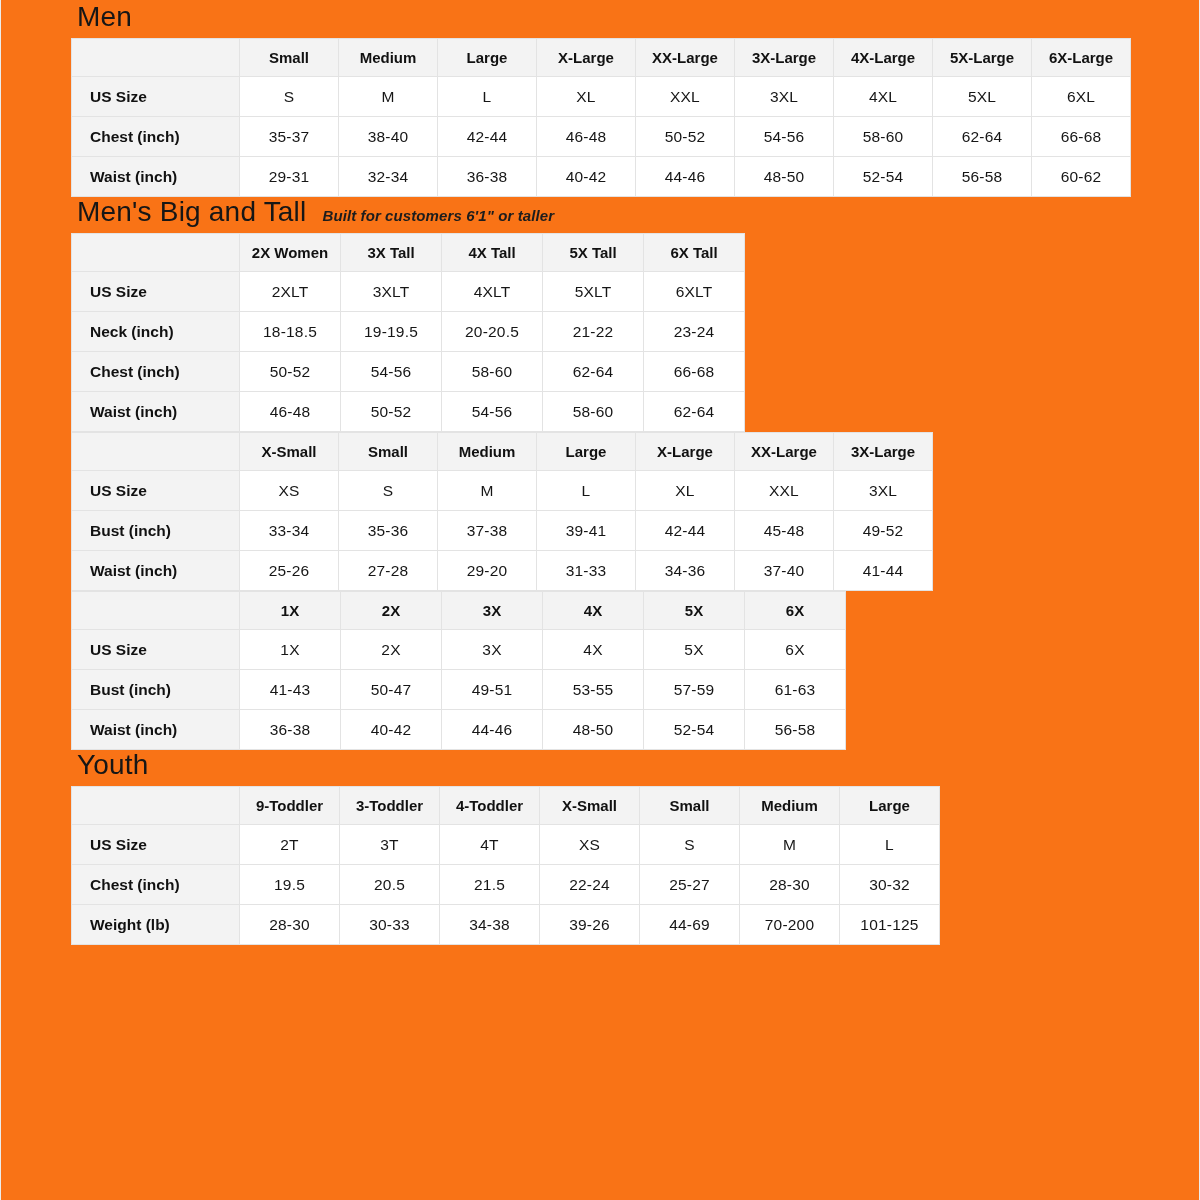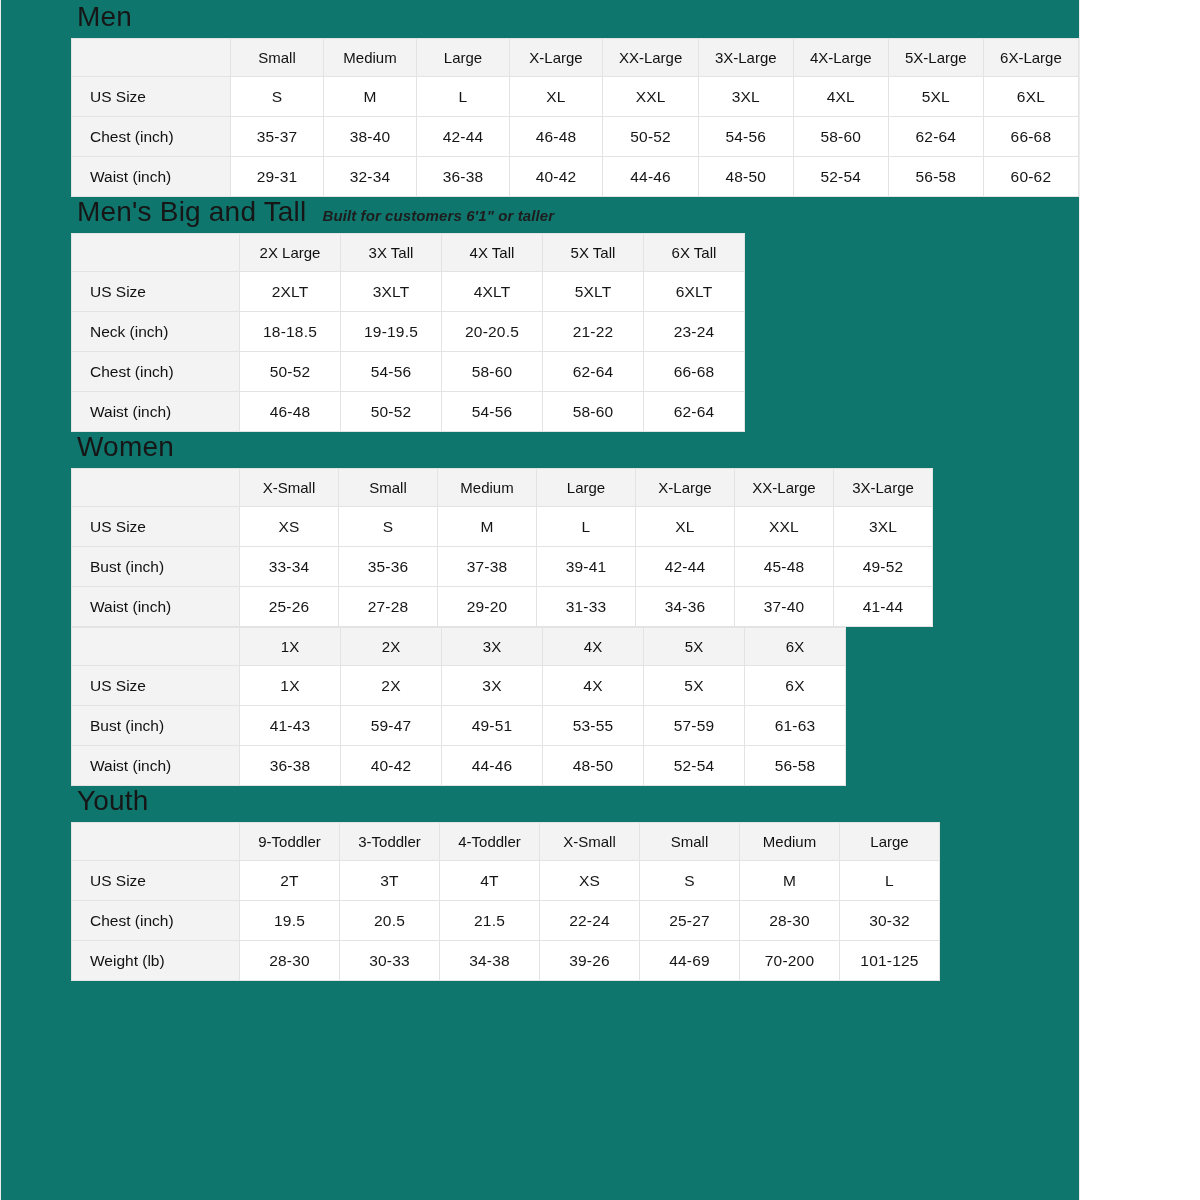--- a/index.html
+++ b/index.html
@@ -2,24 +2,24 @@
 <html><head>
 <meta charset="utf-8">
 <style>
   html, body {
     margin: 0;
     padding: 0;
     background: #ffffff;
   }
   .page {
     position: relative;
-    width: 1080px;
+    width: 1200px;
     height: 1200px;
     box-sizing: border-box;
-    background: #0f766e;
+    background: #f97316;
     border-left: 1px solid #ececec;
     border-right: 1px solid #ececec;
     overflow: hidden;
     font-family: "Liberation Sans", sans-serif;
     color: #0f1111;
     padding: 2px 0 0 70px;
   }
   .chart-section { margin: 0; }
   .chart-section + .chart-section { }
   .title-row {
@@ -55,30 +55,30 @@
     vertical-align: middle;
     padding: 0 4px;
     overflow: hidden;
     white-space: nowrap;
   }
   table.size-table tr { height: 40px; }
   table.size-table tr.header-row { height: 38px; }
   table.size-table .col-header {
     background: #f3f3f3;
     font-size: 15px;
-    font-weight: 400;
+    font-weight: 700;
     color: #111111;
   }
   table.size-table .corner-cell { background: #f3f3f3; }
   table.size-table .row-label {
     background: #f3f3f3;
     text-align: left;
     padding-left: 18px;
     font-size: 15.5px;
-    font-weight: 400;
+    font-weight: 700;
     color: #111111;
   }
   table.size-table td.value-cell {
     background: #ffffff;
     font-size: 15.5px;
     font-weight: 400;
     color: #161616;
     letter-spacing: 0.2px;
   }
 </style>
@@ -168,21 +168,21 @@
             <col style="width: 168px;">
             <col style="width: 101px;">
             <col style="width: 101px;">
             <col style="width: 101px;">
             <col style="width: 101px;">
             <col style="width: 101px;">
           </colgroup>
           <thead>
             <tr class="header-row">
               <th class="corner-cell"></th>
-              <th class="col-header">2X Large</th>
+              <th class="col-header">2X Women</th>
               <th class="col-header">3X Tall</th>
               <th class="col-header">4X Tall</th>
               <th class="col-header">5X Tall</th>
               <th class="col-header">6X Tall</th>
             </tr>
           </thead>
           <tbody>
             <tr>
               <th class="row-label">US Size</th>
               <td class="value-cell">2XLT</td>
@@ -212,23 +212,20 @@
               <td class="value-cell">46-48</td>
               <td class="value-cell">50-52</td>
               <td class="value-cell">54-56</td>
               <td class="value-cell">58-60</td>
               <td class="value-cell">62-64</td>
             </tr>
           </tbody>
         </table>
       </section>
       <section class="chart-section">
-        <div class="title-row">
-          <h2 class="section-title">Women</h2>
-        </div>
         <table class="size-table">
           <colgroup>
             <col style="width: 168px;">
             <col style="width: 99px;">
             <col style="width: 99px;">
             <col style="width: 99px;">
             <col style="width: 99px;">
             <col style="width: 99px;">
             <col style="width: 99px;">
             <col style="width: 99px;">
@@ -307,21 +304,21 @@
               <td class="value-cell">1X</td>
               <td class="value-cell">2X</td>
               <td class="value-cell">3X</td>
               <td class="value-cell">4X</td>
               <td class="value-cell">5X</td>
               <td class="value-cell">6X</td>
             </tr>
             <tr>
               <th class="row-label">Bust (inch)</th>
               <td class="value-cell">41-43</td>
-              <td class="value-cell">59-47</td>
+              <td class="value-cell">50-47</td>
               <td class="value-cell">49-51</td>
               <td class="value-cell">53-55</td>
               <td class="value-cell">57-59</td>
               <td class="value-cell">61-63</td>
             </tr>
             <tr>
               <th class="row-label">Waist (inch)</th>
               <td class="value-cell">36-38</td>
               <td class="value-cell">40-42</td>
               <td class="value-cell">44-46</td>

